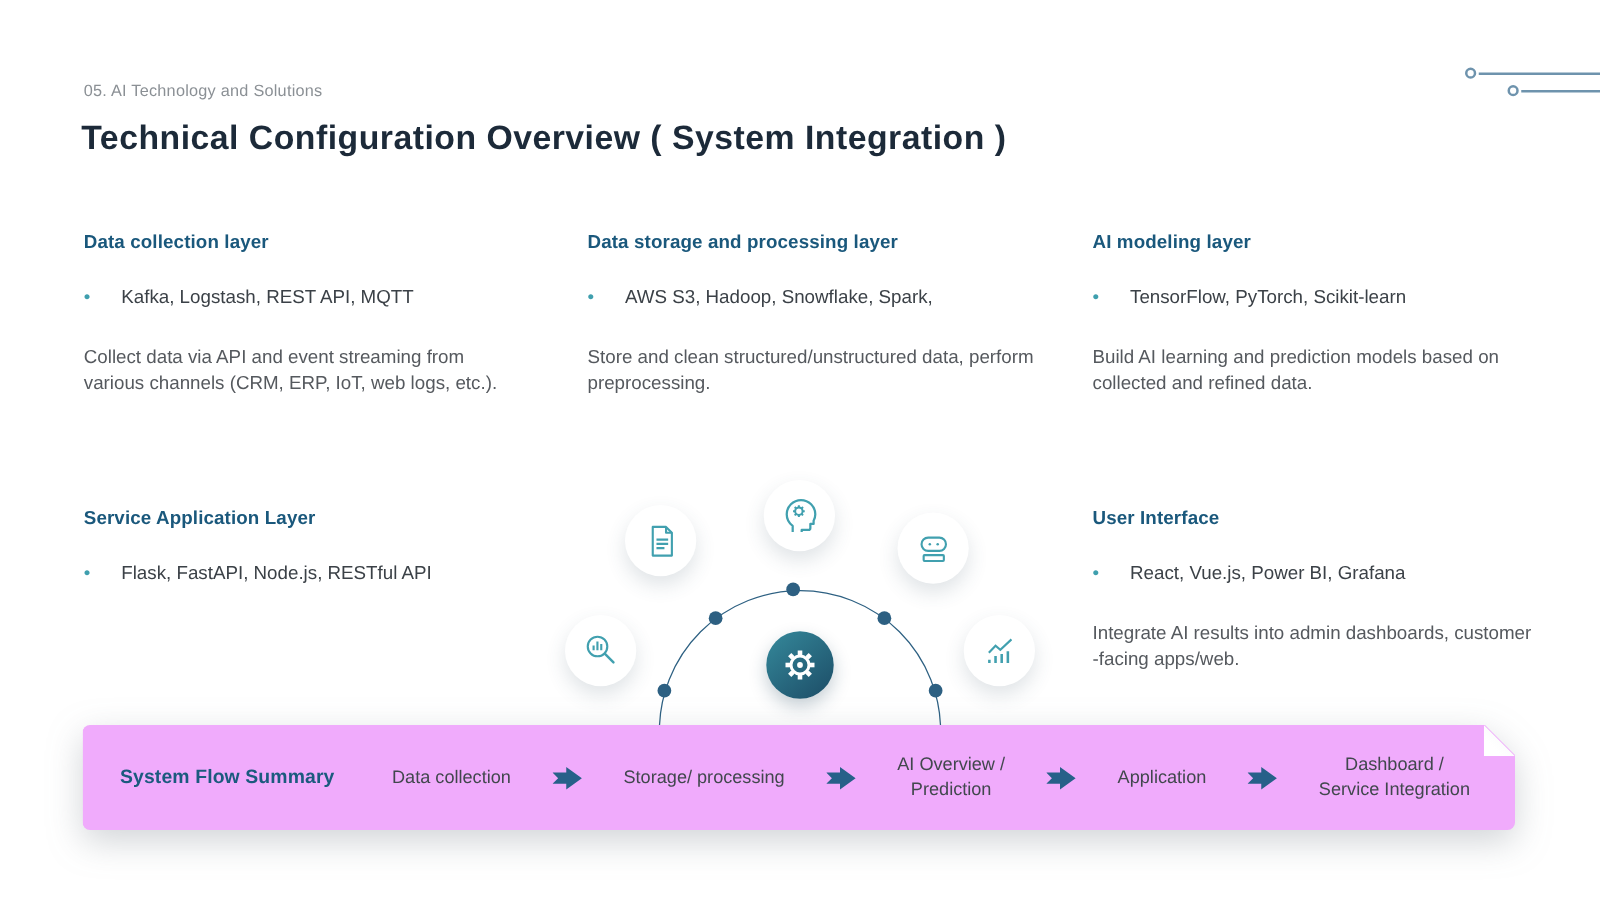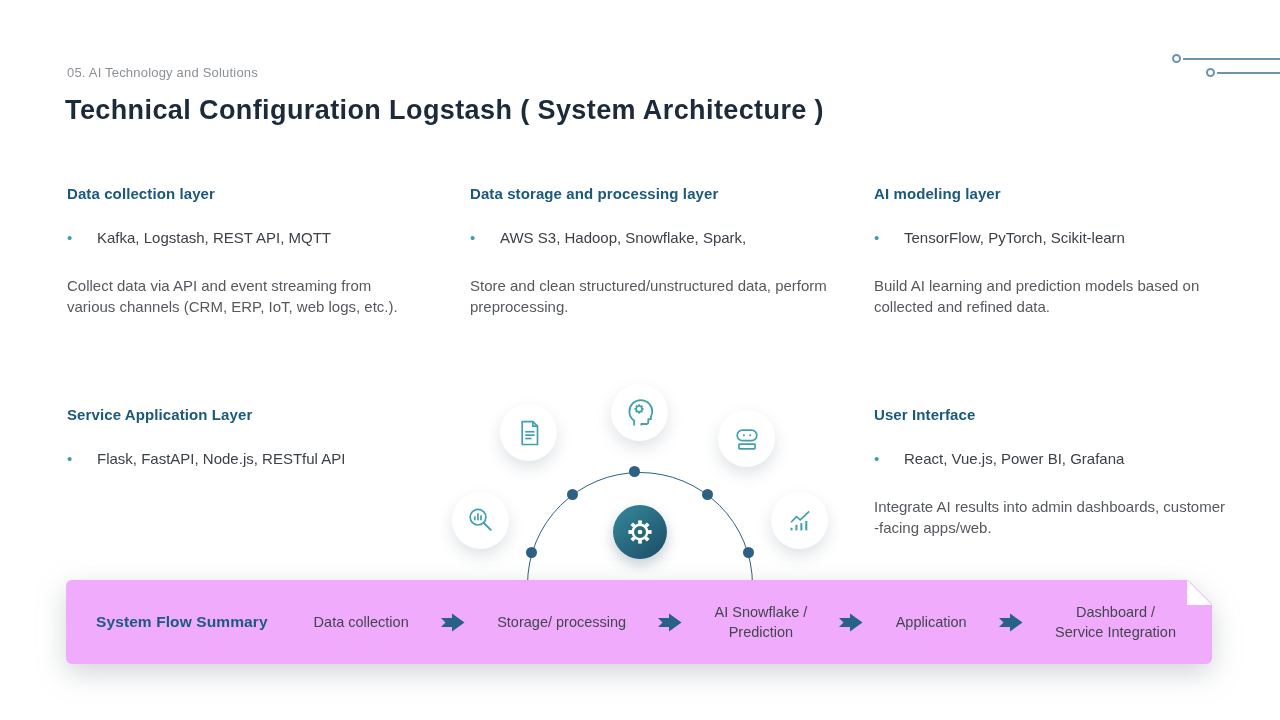--- a/index.html
+++ b/index.html
@@ -106,21 +106,21 @@
   .flow-step{
     font-size:14.5px;color:#41474d;text-align:center;line-height:20px;
     white-space:pre-line;
   }
   .flow-arrow{flex:0 0 auto;display:flex;align-items:center;}
 </style>
 </head>
 <body>
 
 <div class="eyebrow">05. AI Technology and Solutions</div>
-<div class="title">Technical Configuration Logstash ( System Architecture )</div>
+<div class="title">Technical Configuration Overview ( System Integration )</div>
 <div class="deco-line l1"></div>
 <div class="deco-line l2"></div>
 <div class="deco-dot d1"></div>
 <div class="deco-dot d2"></div>
 
 <div class="section sec-0">
   <h3>Data collection layer</h3>
   <div class="bullet-row">
     <span class="bullet-dot">•</span>
     <span>Kafka, Logstash, REST API, MQTT</span>
@@ -266,21 +266,21 @@
           <svg width="24" height="19" viewBox="0 0 24 19">
               <polygon points="0,5 11,5 11,0.5 23.5,9.5 11,18.5 11,14 0,14 4.5,9.5" fill="#276089"></polygon>
             </svg>
         </span>
         <div class="flow-step">Storage/ processing</div>
         <span class="flow-arrow">
           <svg width="24" height="19" viewBox="0 0 24 19">
               <polygon points="0,5 11,5 11,0.5 23.5,9.5 11,18.5 11,14 0,14 4.5,9.5" fill="#276089"></polygon>
             </svg>
         </span>
-        <div class="flow-step">AI Snowflake /
+        <div class="flow-step">AI Overview /
 Prediction</div>
         <span class="flow-arrow">
           <svg width="24" height="19" viewBox="0 0 24 19">
               <polygon points="0,5 11,5 11,0.5 23.5,9.5 11,18.5 11,14 0,14 4.5,9.5" fill="#276089"></polygon>
             </svg>
         </span>
         <div class="flow-step">Application</div>
         <span class="flow-arrow">
           <svg width="24" height="19" viewBox="0 0 24 19">
               <polygon points="0,5 11,5 11,0.5 23.5,9.5 11,18.5 11,14 0,14 4.5,9.5" fill="#276089"></polygon>

